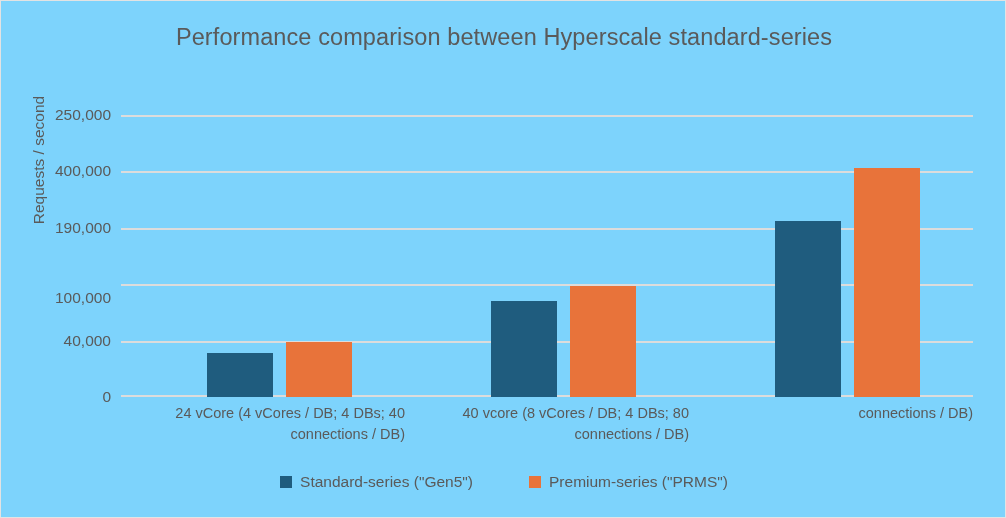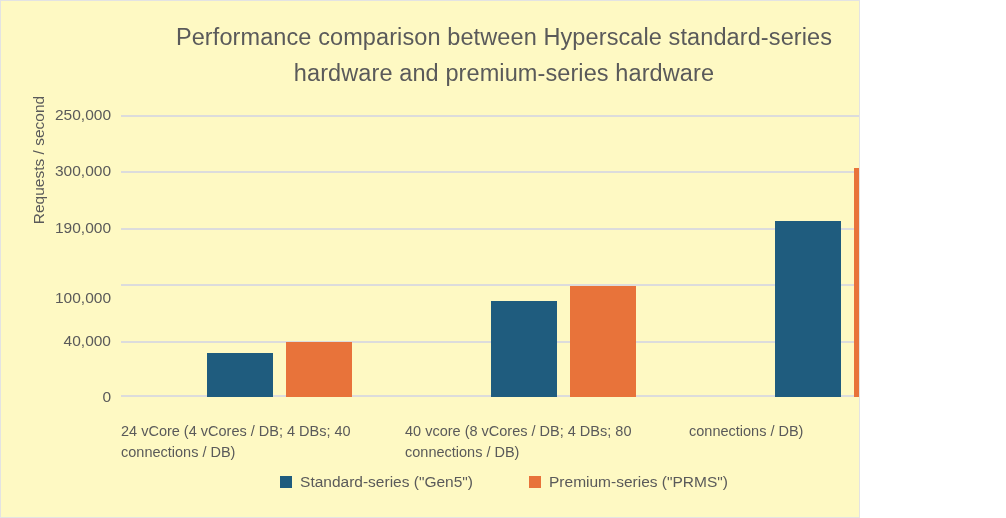--- a/index.html
+++ b/index.html
@@ -5,23 +5,23 @@
   html, body {
     margin: 0;
     padding: 0;
     background: #ffffff;
   }
   body {
     font-family: "Liberation Sans", sans-serif;
   }
   #chart-card {
     position: relative;
-    width: 860px;
+    width: 1006px;
     height: 518px;
-    background: #fef9c3;
+    background: #7dd3fc;
     border: 1px solid #e3e3e3;
     box-sizing: border-box;
     overflow: hidden;
   }
 
   
   #chart-title {
     position: absolute;
     left: 120px;
     top: 18px;
@@ -97,23 +97,23 @@
   
   #category-labels {
     position: absolute;
     left: 120px;
     top: 402px;
     width: 852px;
     height: 46px;
   }
   .cat-label {
     position: absolute;
-    top: 18px;
+    top: 0;
     width: 284px;
-    text-align: left;
+    text-align: right;
     font-size: 14.5px;
     line-height: 21px;
     color: #5a5a5a;
   }
 
   
   #legend {
     position: absolute;
     left: 0;
     top: 472px;
@@ -139,31 +139,30 @@
     white-space: nowrap;
   }
 </style>
 </head>
 <body>
 
 <div id="chart-card">
 
   <div id="chart-title">
     <div>Performance comparison between Hyperscale standard-series</div>
-    <div>hardware and premium-series hardware</div>
   </div>
 
   <div id="y-axis-title">Requests / second</div>
 
   <div id="y-tick-labels">
     <div class="ytick-label" style="top:282px">0</div>
     <div class="ytick-label" style="top:225.6px">40,000</div>
     <div class="ytick-label" style="top:183px">100,000</div>
     <div class="ytick-label" style="top:112.8px">190,000</div>
-    <div class="ytick-label" style="top:56.4px">300,000</div>
+    <div class="ytick-label" style="top:56.4px">400,000</div>
     <div class="ytick-label" style="top:0px">250,000</div>
   </div>
 
   <div id="plot-area">
     <div class="gridline" style="top:0px"></div>
     <div class="gridline" style="top:56.4px"></div>
     <div class="gridline" style="top:112.8px"></div>
     <div class="gridline" style="top:169.2px"></div>
     <div class="gridline" style="top:225.6px"></div>
     <div class="gridline" style="top:280px"></div>

